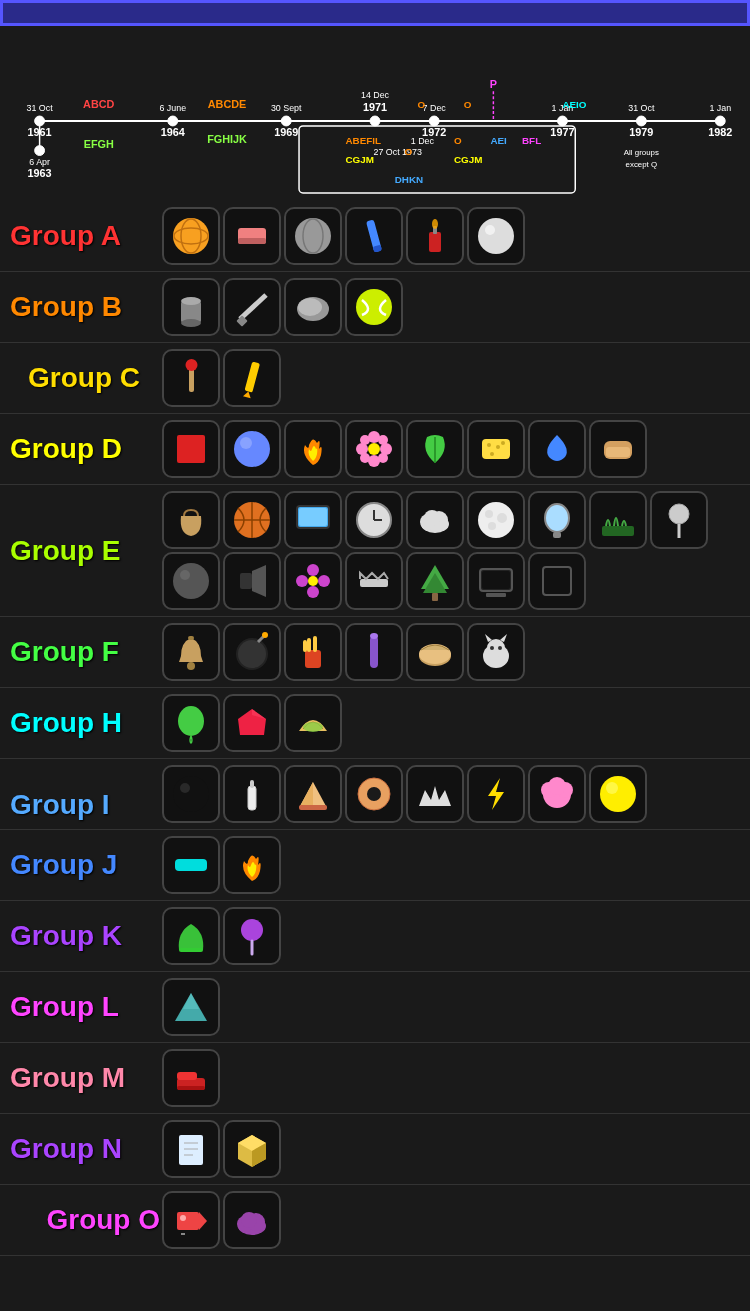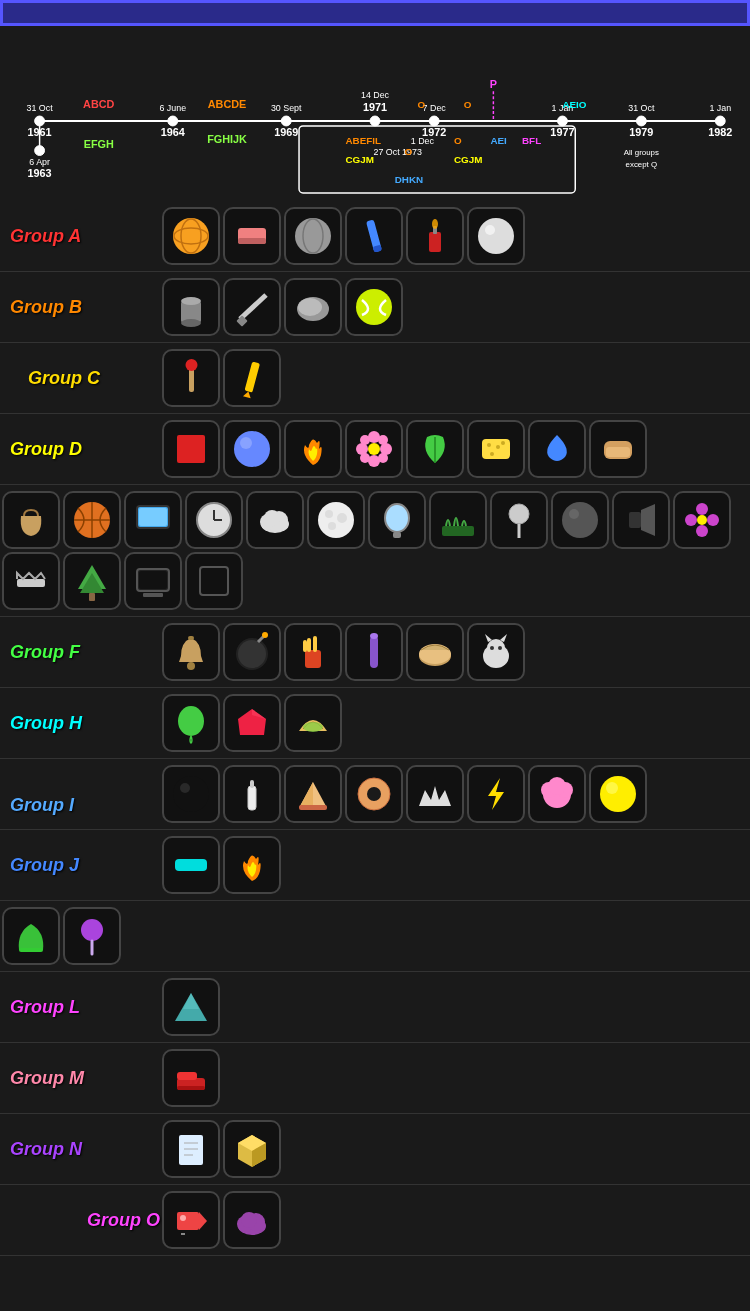--- a/index.html
+++ b/index.html
@@ -46,23 +46,22 @@
     .group-row {
       display: flex;
       align-items: center;
       border-bottom: 1px solid #333;
       min-height: 65px;
       padding: 4px 0;
     }
 
     .group-label {
       min-width: 160px;
-      font-size: 18px;
+      font-size: 28px;
       font-weight: bold;
-      font-style: italic;
       padding-left: 10px;
       flex-shrink: 0;
     }
 
     .group-items {
       display: flex;
       flex-wrap: wrap;
       gap: 3px;
       padding: 2px;
       flex: 1;
@@ -309,20 +308,21 @@
         </div>
         <div class="item-box">
           <svg width="44" height="44" viewBox="0 0 44 44">
             <rect x="8" y="14" width="28" height="18" rx="6" fill="#d4a060"></rect>
             <rect x="10" y="20" width="24" height="10" rx="3" fill="#e8b878"></rect>
           </svg>
         </div>
       </div>
     </div>
     <div class="group-row">
+      <div class="group-label" style="color: rgb(170, 255, 0); text-shadow: rgb(0, 0, 0) 1px 1px 2px;">Group E</div>
       <div class="group-items">
         <div class="item-box">
           <svg width="44" height="44" viewBox="0 0 44 44">
             <path d="M12 18 Q10 36 22 38 Q34 36 32 18Z" fill="#c8a060"></path>
             <path d="M15 18 Q15 12 22 12 Q29 12 29 18" fill="none" stroke="#a07840" stroke-width="2"></path>
           </svg>
         </div>
         <div class="item-box">
           <svg width="44" height="44" viewBox="0 0 44 44">
             <circle cx="22" cy="22" r="18" fill="#e07020"></circle>
@@ -569,20 +569,21 @@
         </div>
         <div class="item-box">
           <svg width="44" height="44" viewBox="0 0 44 44">
             <path d="M22 38 Q10 28 14 18 Q18 24 18 18 Q22 8 26 16 Q30 10 28 22 Q32 16 30 28 Q28 36 22 38Z" fill="#ff8800"></path>
             <path d="M22 34 Q16 28 18 22 Q20 26 21 22 Q23 16 25 22 Q27 20 26 27 Q25 32 22 34Z" fill="#ffee00"></path>
           </svg>
         </div>
       </div>
     </div>
     <div class="group-row">
+      <div class="group-label" style="color: rgb(170, 68, 255); text-shadow: rgb(0, 0, 0) 1px 1px 2px;">Group K</div>
       <div class="group-items">
         <div class="item-box">
           <svg width="44" height="44" viewBox="0 0 44 44">
             <path d="M10 36 Q8 18 22 10 Q36 18 34 36Z" fill="#44ee44" opacity="0.8"></path>
             <rect x="10" y="34" width="24" height="4" rx="2" fill="#33cc33"></rect>
           </svg>
         </div>
         <div class="item-box">
           <svg width="44" height="44" viewBox="0 0 44 44">
             <circle cx="22" cy="16" r="11" fill="#aa44dd"></circle>

